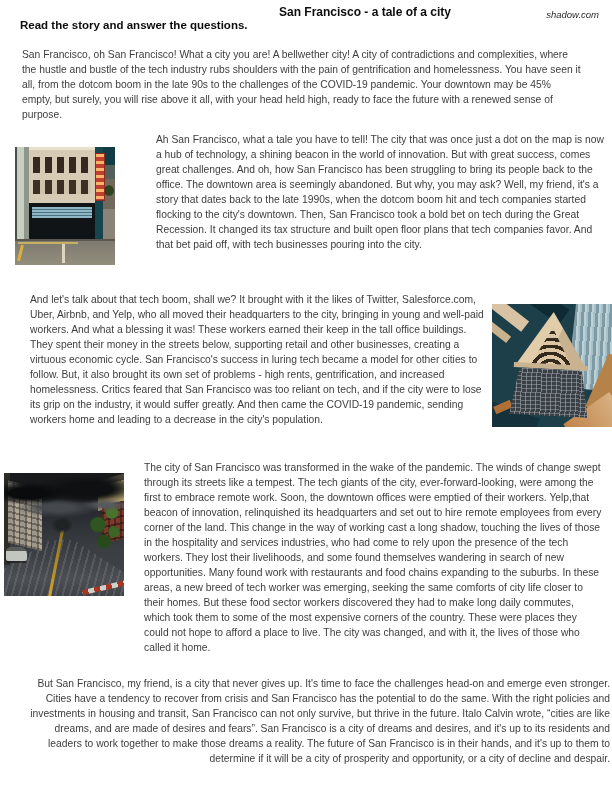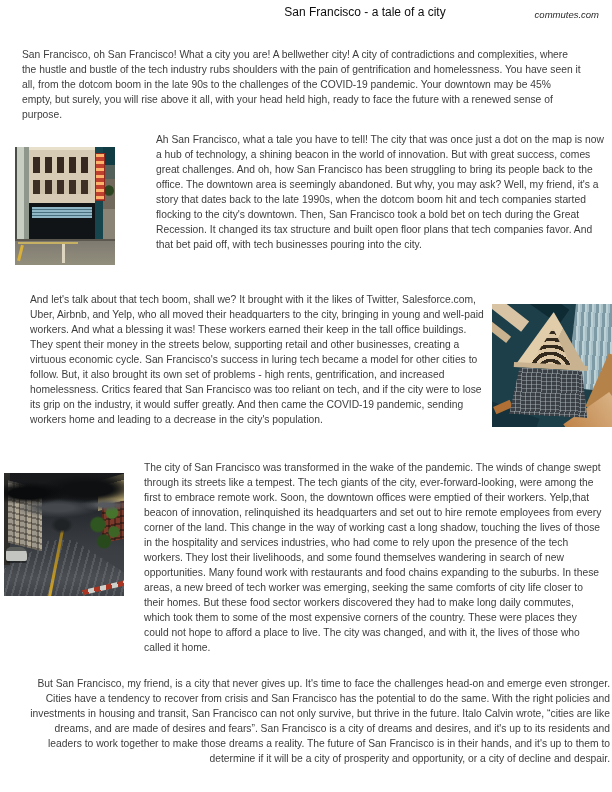--- a/index.html
+++ b/index.html
@@ -1,20 +1,20 @@
 <!DOCTYPE html>
 <html><head>
 <meta charset="utf-8">
 <title>San Francisco - a tale of a city</title>
 <style>
   html,body{margin:0;padding:0;background:#fff;}
   .page{position:relative;width:612px;height:792px;background:#fff;overflow:hidden;
         font-family:"Liberation Sans",sans-serif;color:#3d3d3d;}
   .title{position:absolute;top:5px;left:0;right:0;text-align:center;padding-left:118px;
-         font-size:12px;font-weight:normal;color:#0d0d0d;}
+         font-size:12px;font-weight:bold;color:#0d0d0d;}
   .byline{position:absolute;top:9px;right:13px;font-style:italic;font-size:9.5px;color:#2a2a2a;}
   .instruction{position:absolute;top:19px;left:20px;font-size:11.5px;font-weight:bold;color:#0d0d0d;}
   .p{position:absolute;margin:8px;font-size:10.3px;line-height:15px;color:#3d3d3d;}
   .p1{top:39px;left:14px;width:560px;}
   .p2{top:124px;left:148px;width:455px;}
   .p3{top:284px;left:22px;width:584px;}
   .p4{top:452px;left:136px;width:458px;}
   .p5{top:668px;left:14px;width:588px;text-align:right;}
   .photo{position:absolute;overflow:hidden;}
   .photo *{position:absolute;}
@@ -111,21 +111,22 @@
   .wm i:nth-child(1){background:#ffd43a;}.wm i:nth-child(2){background:#2bb673;}
   .wm i:nth-child(3){background:#3b7ddd;}.wm i:nth-child(4){background:#ef4136;}
   .wm i:nth-child(5){background:#f7f7f7;}
 </style>
 </head>
 <body>
 
 <div class="page">
 
   <div class="title">San Francisco - a tale of a city</div>
-  <div class="byline">commutes.com</div>
+  <div class="byline">shadow.com</div>
+  <div class="instruction">Read the story and answer the questions.</div>
 
   <p class="p p1">San Francisco, oh San Francisco! What a city you are! A bellwether city! A city of contradictions and complexities, where the hustle and bustle of the tech industry rubs shoulders with the pain of gentrification and homelessness. You have seen it all, from the dotcom boom in the late 90s to the challenges of the COVID-19 pandemic. Your downtown may be 45% empty, but surely, you will rise above it all, with your head held high, ready to face the future with a renewed sense of purpose.</p>
 
   <div class="photo img1">
     <div class="i1-bldg-left"></div>
     <div class="i1-bldg-main">
       <div class="i1-winrow1"></div>
       <div class="i1-winrow2"></div>
     </div>
     <div class="i1-right"></div>

